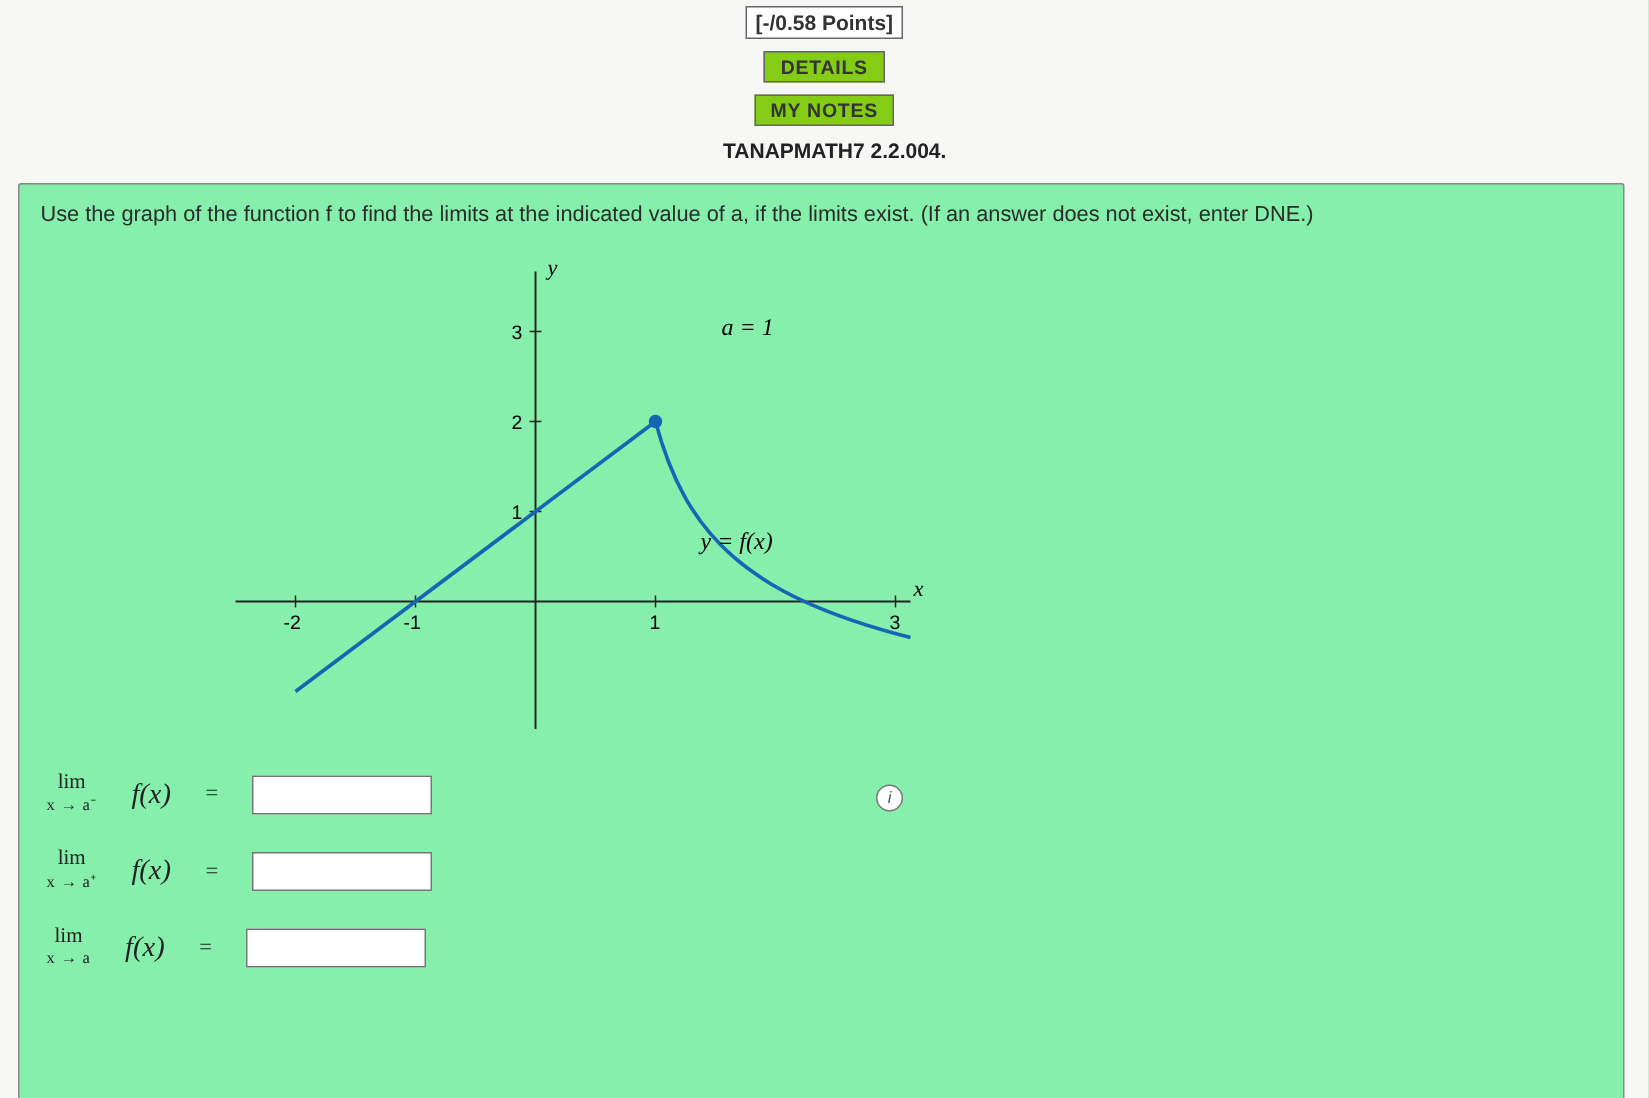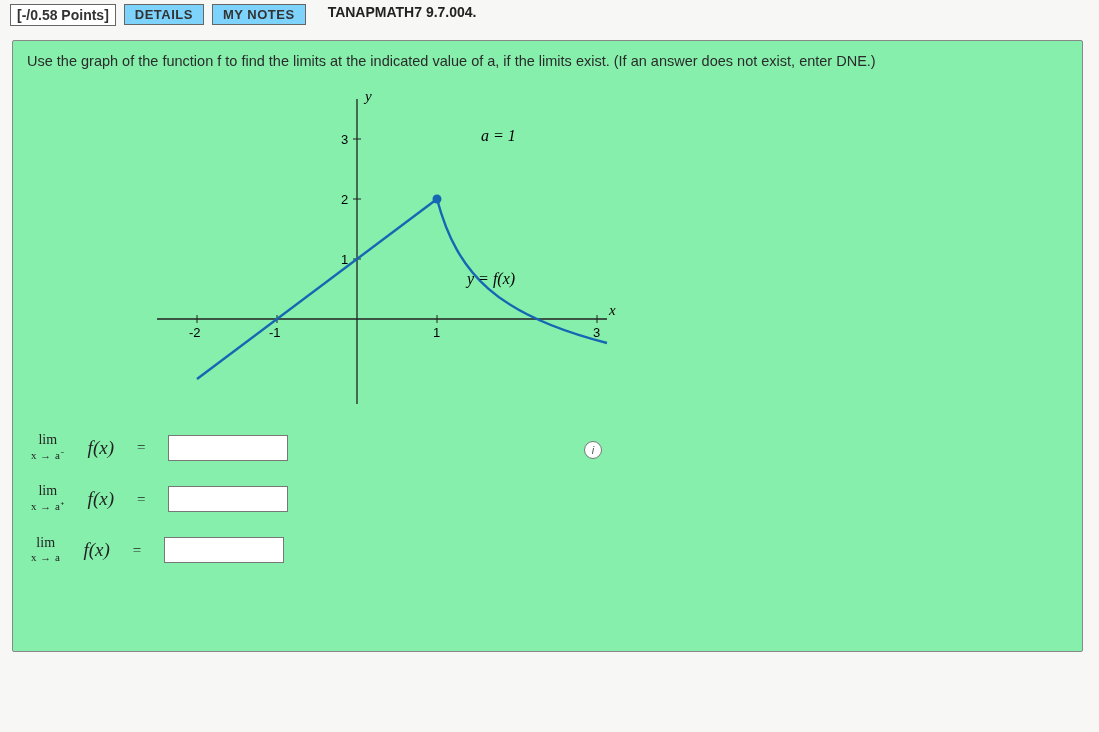--- a/index.html
+++ b/index.html
@@ -6,36 +6,37 @@
     body {
       font-family: Arial, Helvetica, sans-serif;
       background: #f7f7f5;
       width: 1099px;
       height: 732px;
       overflow: hidden;
       color: #222;
     }
     .topbar {
       display: flex;
-      align-items: flex-start;
+      align-items: center;
       gap: 8px;
       padding: 4px 10px 6px 10px;
       font-size: 14px;
       font-weight: 600;
+      flex-direction: column;
     }
     .points-stub {
       border: 1px solid #666;
       padding: 2px 6px;
       background: #fff;
       color: #333;
       font-weight: 700;
     }
     .top-btn {
       border: 1px solid #666;
-      background: #7dd3fc;
+      background: #84cc16;
       padding: 2px 10px;
       font-weight: 700;
       letter-spacing: 0.5px;
       color: #333;
       cursor: pointer;
       font-size: 13px;
     }
     .book-ref {
       margin-left: 14px;
       font-weight: 700;
@@ -126,21 +127,21 @@
       cursor: pointer;
     }
   </style>
 </head>
 <body>
 
 <div class="topbar">
   <span class="points-stub">[-/0.58 Points]</span>
   <button class="top-btn">DETAILS</button>
   <button class="top-btn">MY NOTES</button>
-  <span class="book-ref">TANAPMATH7 9.7.004.</span>
+  <span class="book-ref">TANAPMATH7 2.2.004.</span>
 </div>
 
 <div class="question-box">
 
   <div class="prompt">Use the graph of the function f to find the limits at the indicated value of a, if the limits exist. (If an answer does not exist, enter DNE.)</div>
 
   <div class="graph-wrap">
     <svg width="520" height="330" viewBox="0 0 520 330">
 
       <line x1="60" y1="240" x2="510" y2="240" stroke="#222" stroke-width="1.3"></line>

